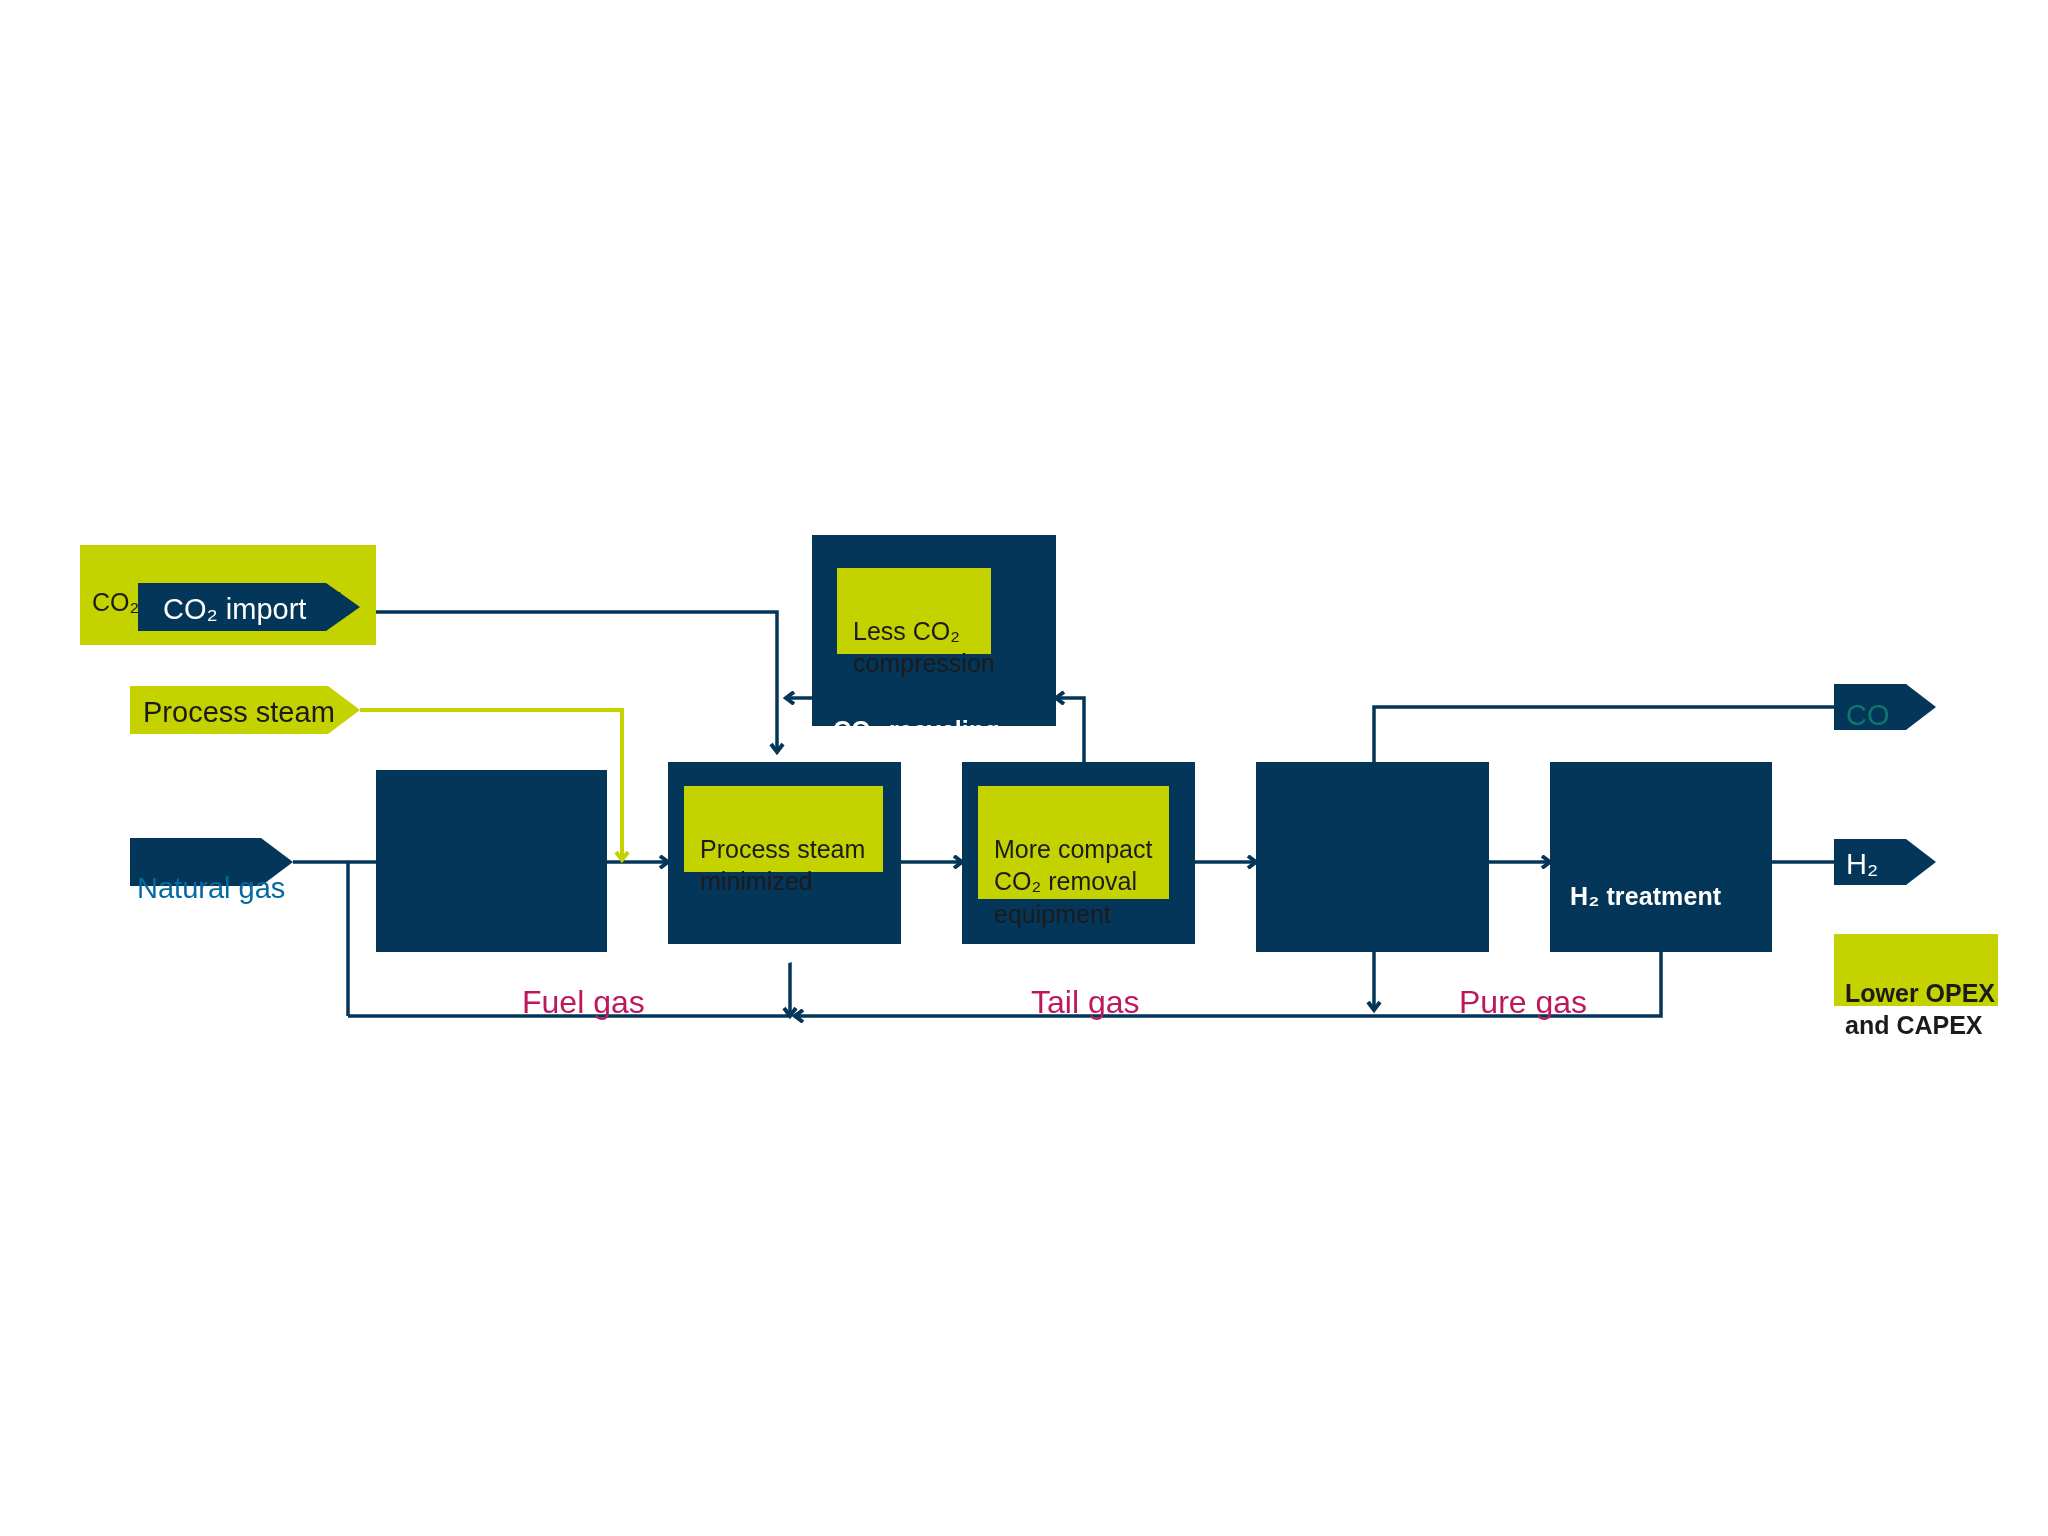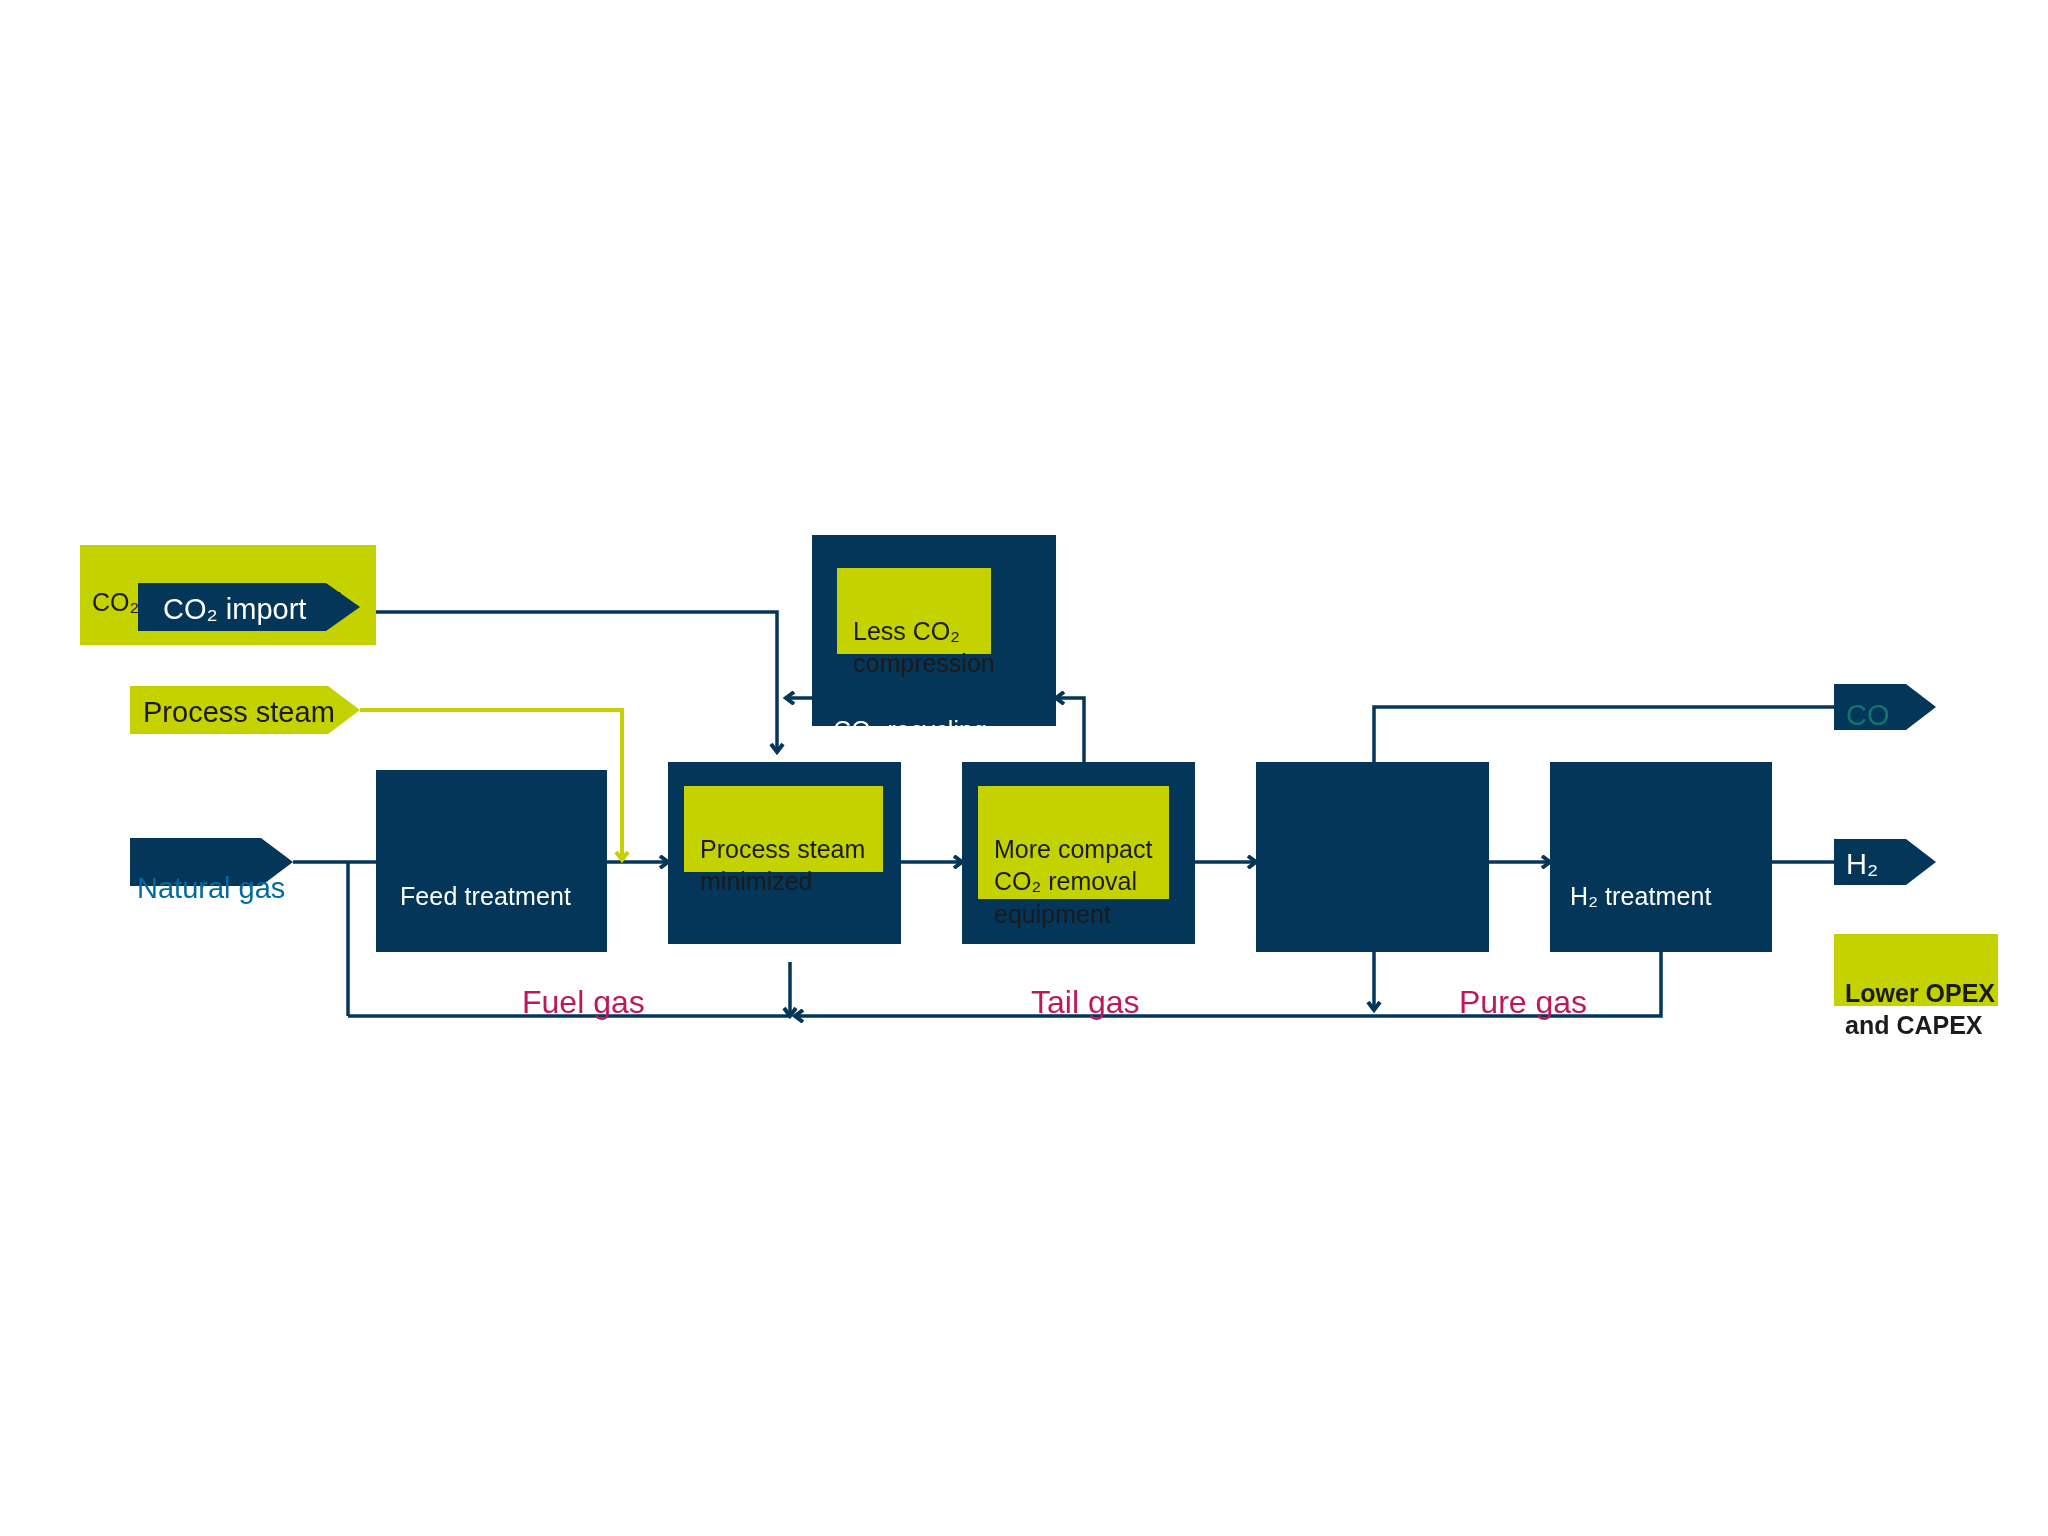--- a/index.html
+++ b/index.html
@@ -35,20 +35,21 @@
     background: #033659;
     color: #ffffff;
   }
   .node-label {
     position: absolute;
     color: #ffffff;
     font-size: 25px;
     line-height: 1.28;
     letter-spacing: 0.1px;
     white-space: pre-line;
+    font-weight: bold;
   }
   .inset {
     position: absolute;
     box-sizing: border-box;
     background: #c4d200;
     color: #1b1b1b;
     font-size: 25px;
     line-height: 1.3;
     padding: 14px 16px 0 16px;
     white-space: pre-line;
@@ -158,23 +159,20 @@
   </div>
 
   <svg class="chev" style="left:130px; top:838px;" width="163" height="48" viewBox="0 0 163 48">
     <polygon points="0,0 131,0 163,24 131,48 0,48" fill="#033659"></polygon>
   </svg>
   <div class="chev-text" style="left:137px; top:848px; color:#0369a1;margin-top:24px;">
     <span>Natural gas</span>
   </div>
 
   <div class="node" style="left:376px; top:770px; width:231px; height:182px;"></div>
-  <div class="node-label" style="left:400px; top:848px; width:200px;">
-    <span>Feed treatment</span>
-  </div>
 
   <div class="node" style="left:668px; top:762px; width:233px; height:182px;"></div>
   <div class="inset" style="left:684px; top:786px; width:199px; height:86px;">
     <span>Process steam
 minimized</span>
   </div>
   <div class="node-label" style="left:688px; top:906px; width:210px;">
     <span>Steam reforming</span>
   </div>
 

